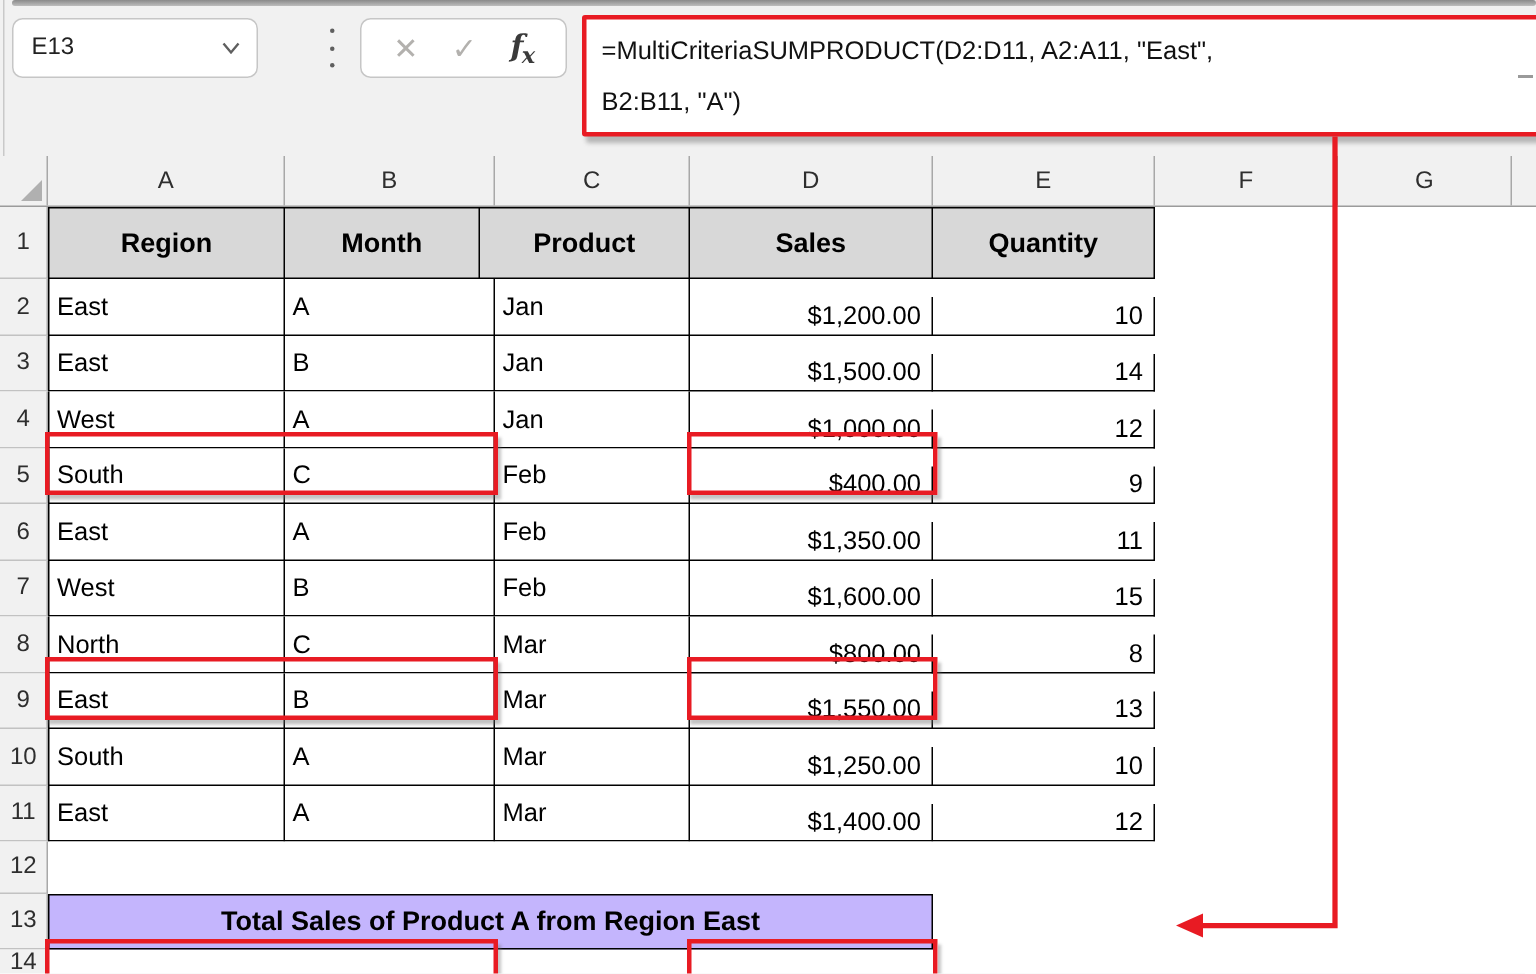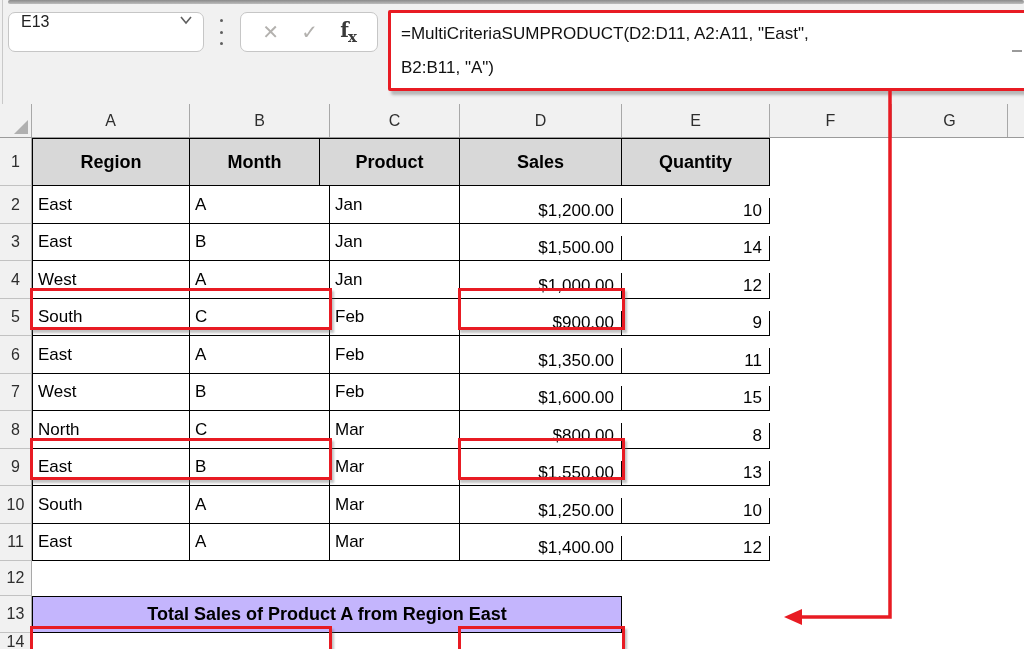--- a/index.html
+++ b/index.html
@@ -4,36 +4,36 @@
 <style>
   * { margin:0; padding:0; box-sizing:border-box; }
   html,body { width:1024px; height:649px; overflow:hidden; }
   body { font-family:"Liberation Sans", sans-serif; background:#f1f1f1; position:relative; }
 
   
   .ribbon-shadow { position:absolute; left:8px; right:0; top:0; height:4px;
     background:linear-gradient(#8a8a8a,#bdbdbd); border-radius:3px; }
   .win-edge { position:absolute; left:2px; top:0; width:1px; height:104px; background:#c9c9c9; }
 
-  .namebox { position:absolute; left:8px; top:12px; width:196px; height:40px;
+  .namebox { position:absolute; left:8px; top:12px; width:164px; height:40px;
     background:#fff; border:1px solid #c6c6c6; border-radius:7px;
-    display:flex; align-items:flex-start; padding:0 10px 0 12px; }
+    display:flex; align-items:center; padding:0 10px 0 12px; }
   .namebox .val { font-size:16px; color:#222; flex:1; }
   .chev { width:14px; height:14px; }
 
   .dots-sep { position:absolute; left:219px; top:19px; height:26px; width:4px;
     display:flex; flex-direction:column; justify-content:space-between; align-items:center; }
   .dots-sep i { width:3px; height:3px; border-radius:50%; background:#5f5f5f; }
 
   .fxbox { position:absolute; left:240px; top:12px; width:138px; height:40px;
     background:#fff; border:1px solid #c6c6c6; border-radius:7px;
     display:flex; align-items:center; justify-content:space-around; padding:0 10px; }
   .icon-x { color:#b3b1ae; font-size:20px; }
   .icon-check { color:#b3b1ae; font-size:20px; }
-  .icon-fx { font-family:"DejaVu Serif", serif; font-weight:bold;
+  .icon-fx { font-family:"DejaVu Serif", serif; font-style:italic; font-weight:bold;
     color:#3a3a3a; font-size:20px; letter-spacing:-1px; }
   .icon-fx sub { font-size:15px; }
 
   .formulabar { position:absolute; left:388px; top:10px; width:738px; height:81px;
     background:#fff; border:3px solid #e81b23; border-radius:2px;
     box-shadow:3px 4px 3px rgba(110,110,110,.45);
     padding:4px 10px; font-size:17px; color:#111; line-height:34px; }
   .formulabar div { white-space:nowrap; }
   .fb-collapse { position:absolute; left:1012px; top:50px; width:10px; height:2px; background:#9a9a9a; }
 
@@ -152,21 +152,21 @@
     <div class="c bordered left wB">A</div>
     <div class="c bordered left wC">Jan</div>
     <div class="c bordered right wD">$1,000.00</div>
     <div class="c bordered right wE">12</div>
   </div>
   <div class="row h37">
     <div class="rownum">5</div>
     <div class="c bordered bleft left wA">South</div>
     <div class="c bordered left wB">C</div>
     <div class="c bordered left wC">Feb</div>
-    <div class="c bordered right wD">$900.00</div>
+    <div class="c bordered right wD">$400.00</div>
     <div class="c bordered right wE">9</div>
   </div>
   <div class="row h38">
     <div class="rownum">6</div>
     <div class="c bordered bleft left wA">East</div>
     <div class="c bordered left wB">A</div>
     <div class="c bordered left wC">Feb</div>
     <div class="c bordered right wD">$1,350.00</div>
     <div class="c bordered right wE">11</div>
   </div>

